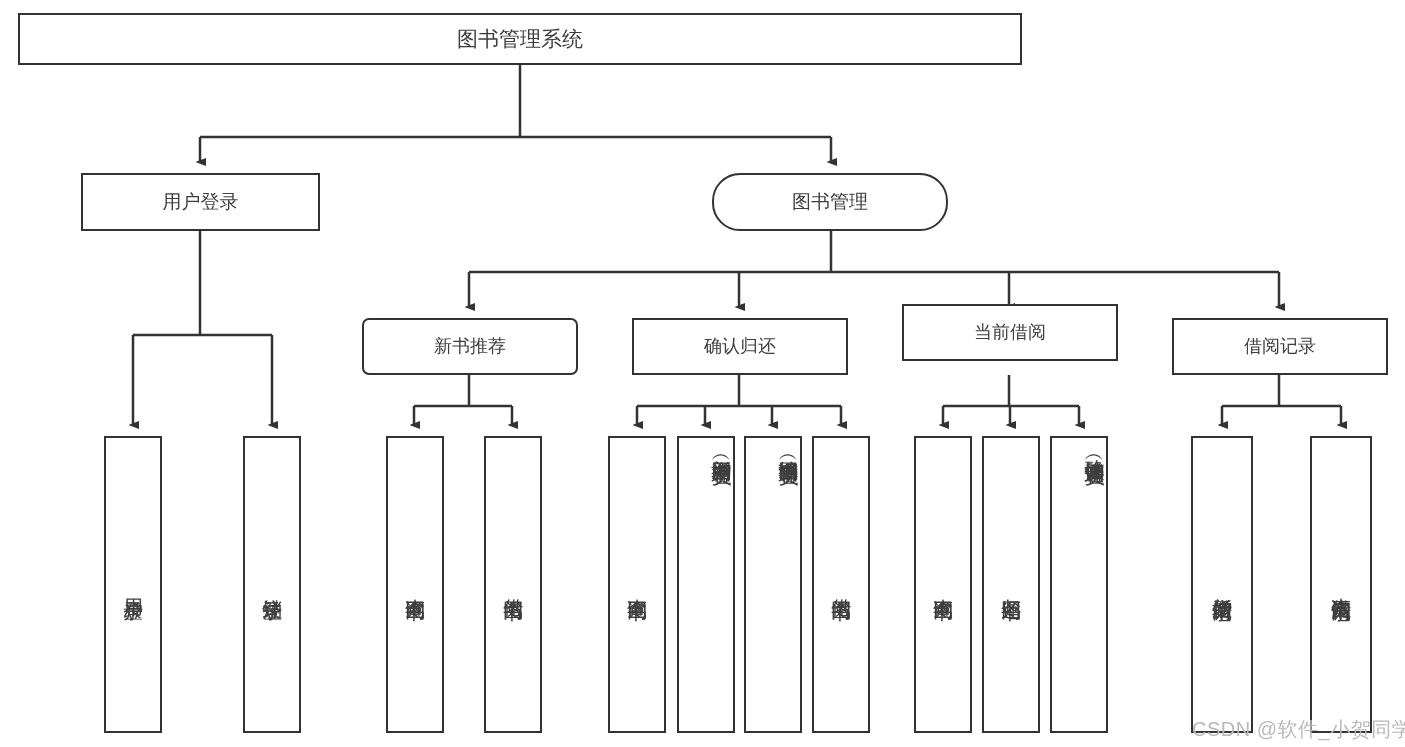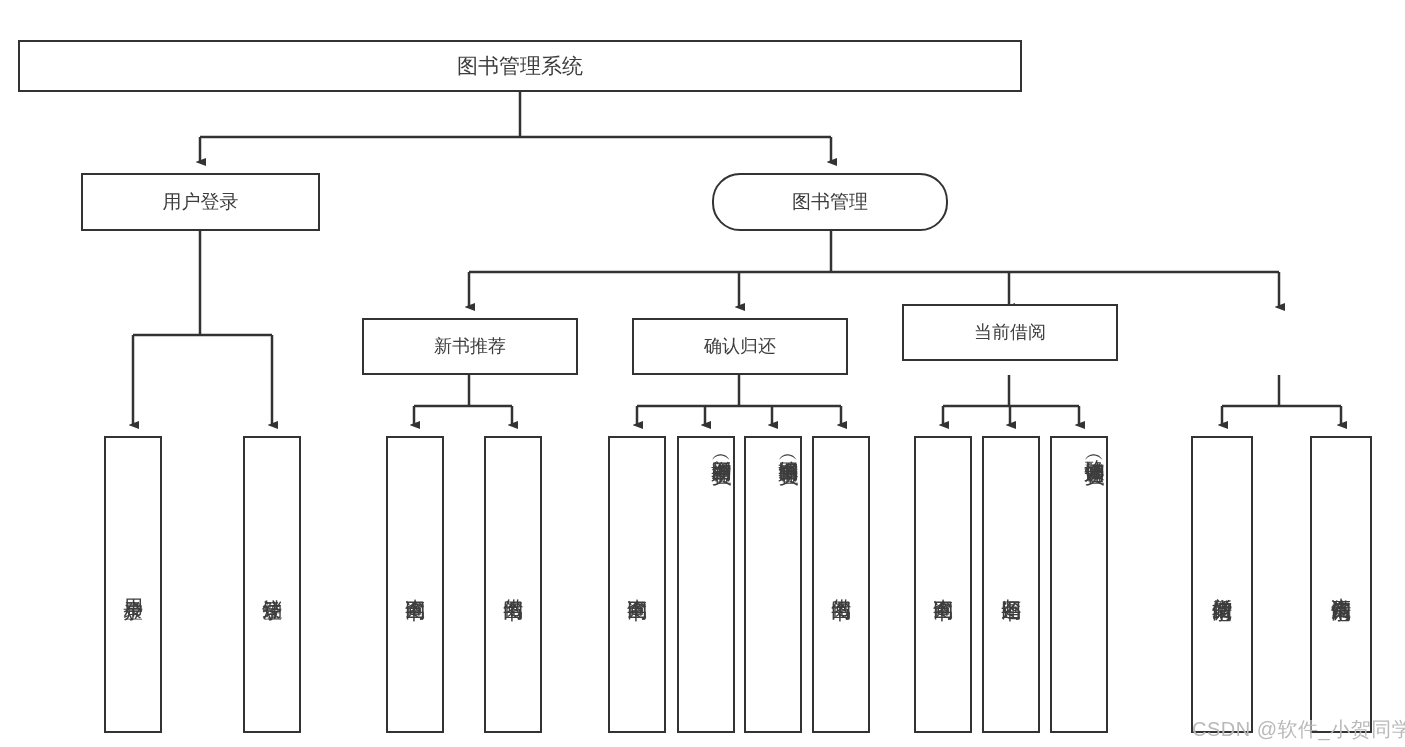--- a/index.html
+++ b/index.html
@@ -32,21 +32,20 @@
     background: #ffffff;
     display: flex;
     align-items: center;
     justify-content: center;
     color: #3d3d3d;
     text-align: center;
     line-height: 1.18;
   }
   .node.root {
     font-size: 21px;
-    margin-top: 27px;
   }
   .node.lvl1 {
     font-size: 19px;
   }
   .node.lvl2 {
     font-size: 18px;
   }
   .node.leaf {
     writing-mode: vertical-rl;
     text-orientation: upright;
@@ -122,23 +121,24 @@
       <path d="M1222,406 L1222,425" marker-end="url(#arrow)"></path>
       <path d="M1341,406 L1341,425" marker-end="url(#arrow)"></path>
     </g>
   </svg>
 
   <div class="node root" style="left: 18px; top: 13px; width: 1004px; height: 52px;">图书管理系统</div>
 
   <div class="node lvl1" style="left: 81px; top: 173px; width: 239px; height: 58px;">用户登录</div>
   <div class="node lvl1" style="left: 712px; top: 173px; width: 236px; height: 58px; border-radius: 28px;">图书管理</div>
 
-  <div class="node lvl2" style="left: 362px; top: 318px; width: 216px; height: 57px;">新书推荐</div>
+  <div class="node lvl2" style="left: 362px; top: 318px; width: 216px; height: 57px; border-radius: 7px;">新书推荐</div>
   <div class="node lvl2" style="left: 632px; top: 318px; width: 216px; height: 57px;">确认归还</div>
   <div class="node lvl2" style="left: 902px; top: 304px; width: 216px; height: 57px;">当前借阅</div>
+  <div class="node lvl2" style="left: 1172px; top: 318px; width: 216px; height: 57px;">借阅记录</div>
 
   <div class="node leaf centered" style="left: 104px; top: 436px; width: 58px; height: 297px;">用户登录</div>
   <div class="node leaf centered" style="left: 243px; top: 436px; width: 58px; height: 297px;">注销登录</div>
   <div class="node leaf centered" style="left: 386px; top: 436px; width: 58px; height: 297px;">查询图书</div>
   <div class="node leaf centered" style="left: 484px; top: 436px; width: 58px; height: 297px;">借阅图书</div>
   <div class="node leaf centered" style="left: 608px; top: 436px; width: 58px; height: 297px;">查询图书</div>
   <div class="node leaf" style="left: 677px; top: 436px; width: 58px; height: 297px;">新增图书（管理员）</div>
   <div class="node leaf" style="left: 744px; top: 436px; width: 58px; height: 297px;">编辑图书（管理员）</div>
   <div class="node leaf centered" style="left: 812px; top: 436px; width: 58px; height: 297px;">借阅图书</div>
   <div class="node leaf centered" style="left: 914px; top: 436px; width: 58px; height: 297px;">查询图书</div>

